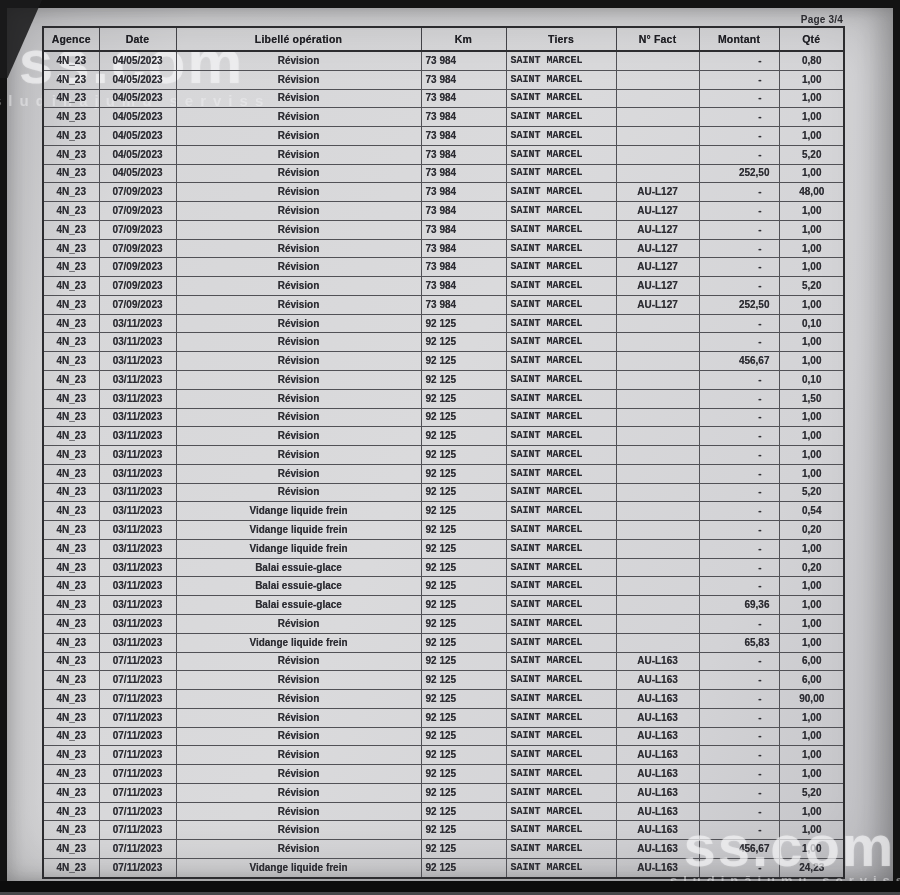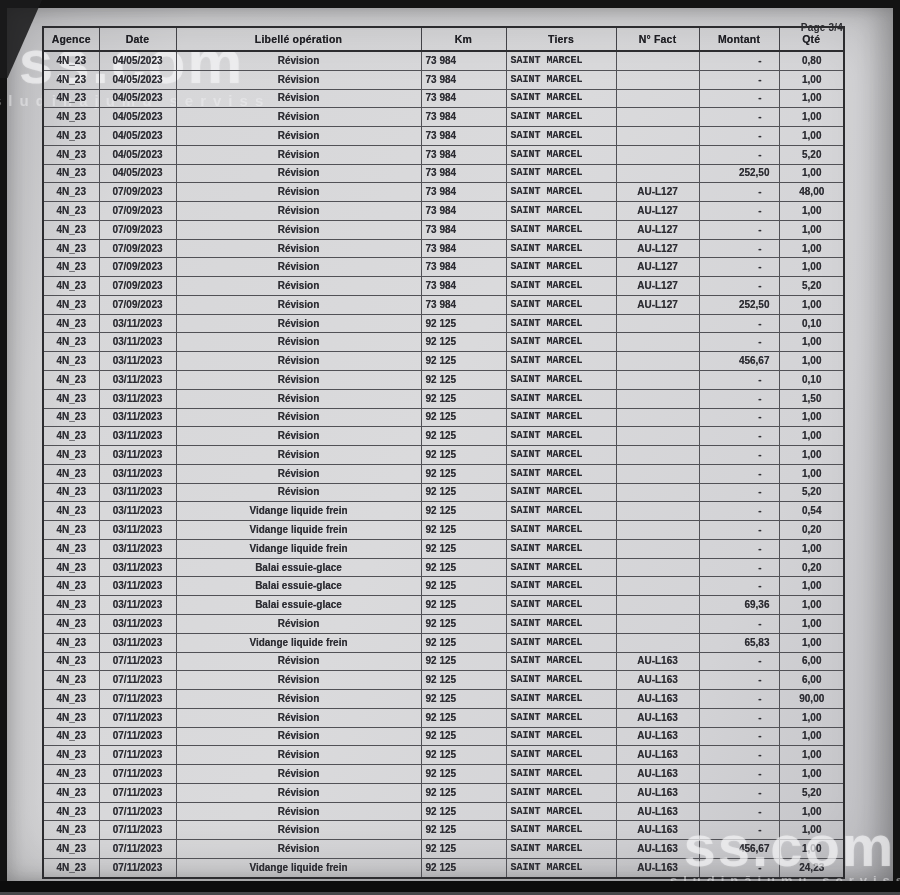--- a/index.html
+++ b/index.html
@@ -13,21 +13,21 @@
     position:absolute;left:7px;top:8px;width:886px;height:873px;
     background:linear-gradient(115deg,#c7c7ca 0%,#d7d7d9 15%,#dadadc 48%,#d3d3d6 78%,#c2c2c6 100%);
     box-shadow:inset 0 0 70px rgba(0,0,0,.22), inset -14px 0 22px rgba(0,0,0,.18), inset 6px 0 14px rgba(0,0,0,.12);
   }
   .corner-wedge{
     position:absolute;left:0;top:0;width:42px;height:78px;
     background:#1a1a1b;opacity:.88;
     clip-path:polygon(0 0,100% 0,18% 100%,0 100%);
   }
   .page-label{
-    position:absolute;top:14px;right:50px;
+    position:absolute;top:6px;right:50px;
     font-size:10px;font-weight:bold;color:#2b2b30;letter-spacing:.2px;
   }
   table.ops{
     position:absolute;left:35px;top:18px;width:801px;
     border-collapse:collapse;table-layout:fixed;
     border:2px solid #2c2c2f;
   }
   .ops th{
     height:22px;font-size:10.5px;font-weight:bold;color:#1f1f24;
     border:1px solid #424247;border-bottom:2px solid #2c2c2f;

